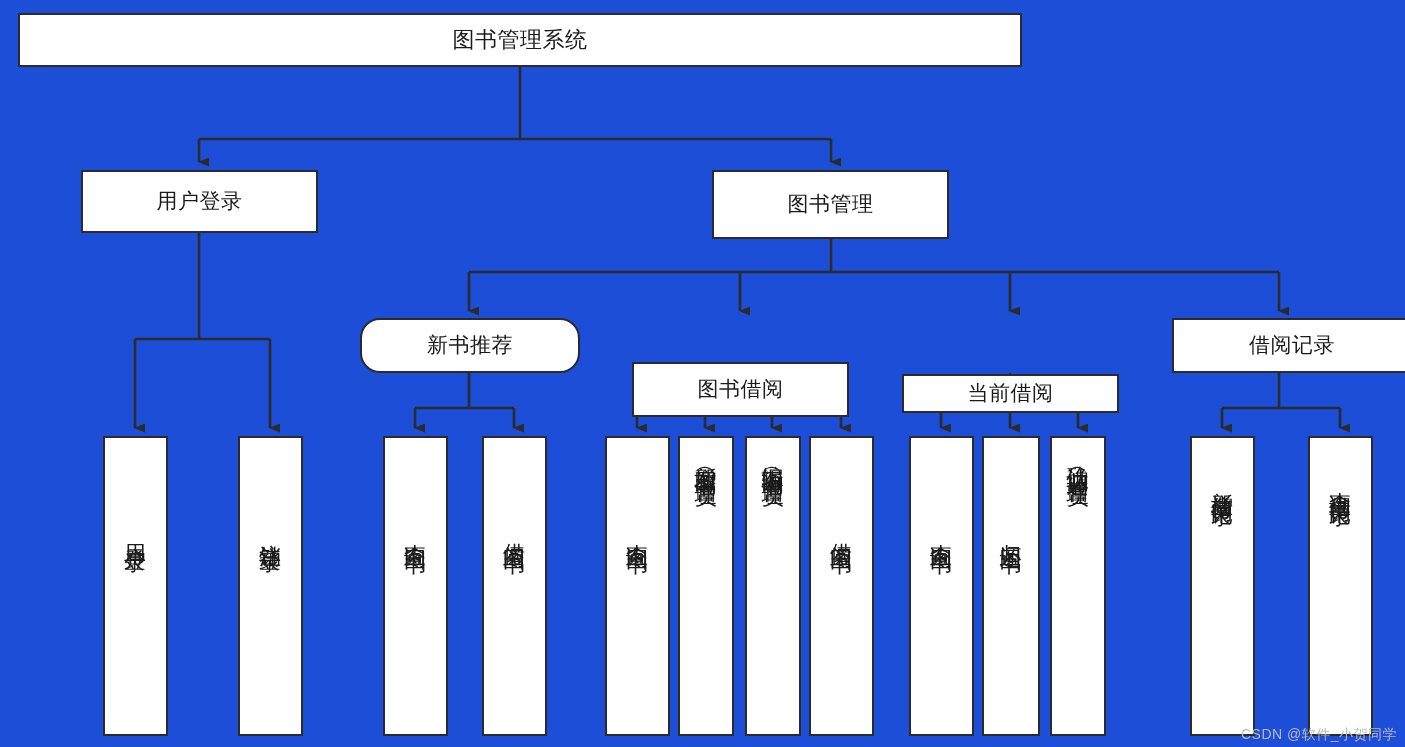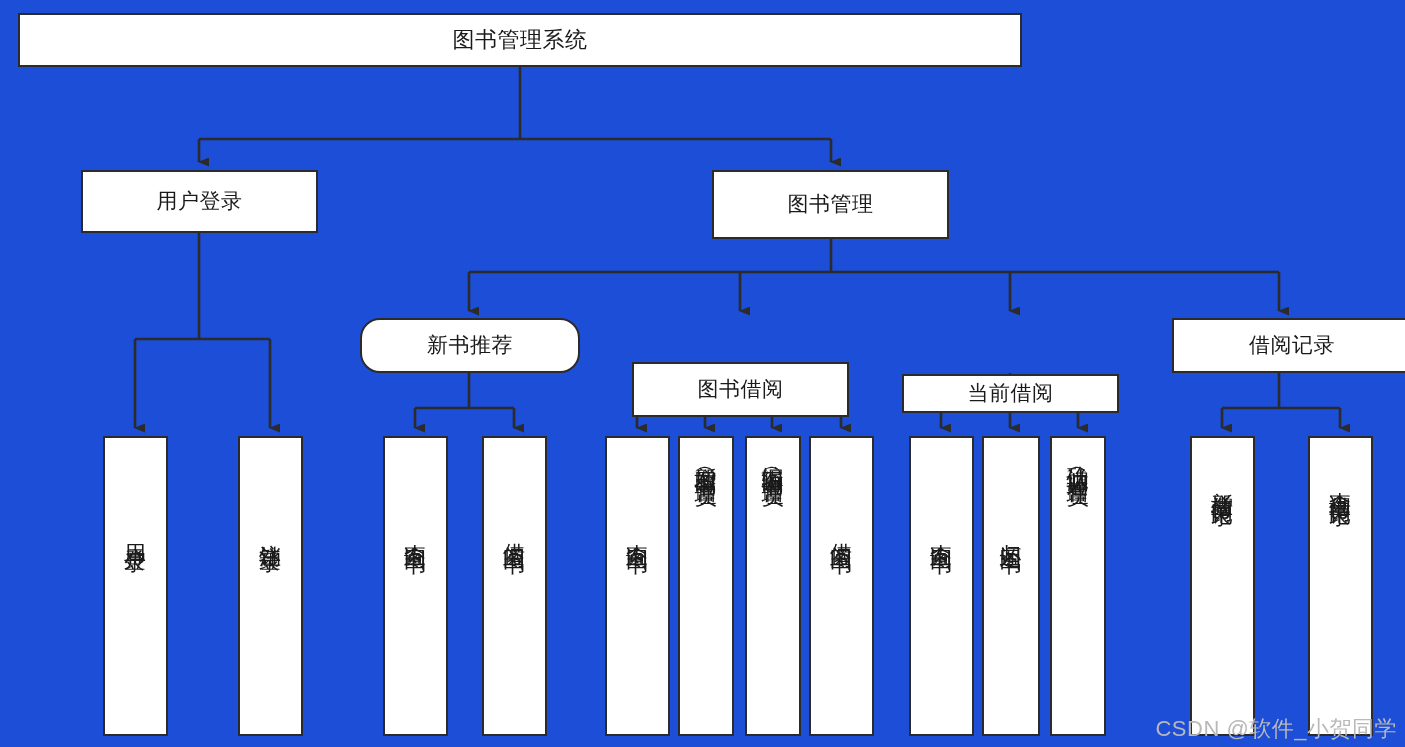--- a/index.html
+++ b/index.html
@@ -72,21 +72,21 @@
   .node.vert.mid .label {
     margin-top: 30px;
   }
   .node.vert.tall .label {
     margin-top: 4px;
   }
   #watermark {
     position: absolute;
     right: 8px;
     bottom: 3px;
-    font-size: 22px;
+    font-size: 14px;
     color: #b9b9b9;
     white-space: nowrap;
     letter-spacing: 0.5px;
   }
 </style>
 </head>
 <body>
 
 <div id="diagram-root">
 

